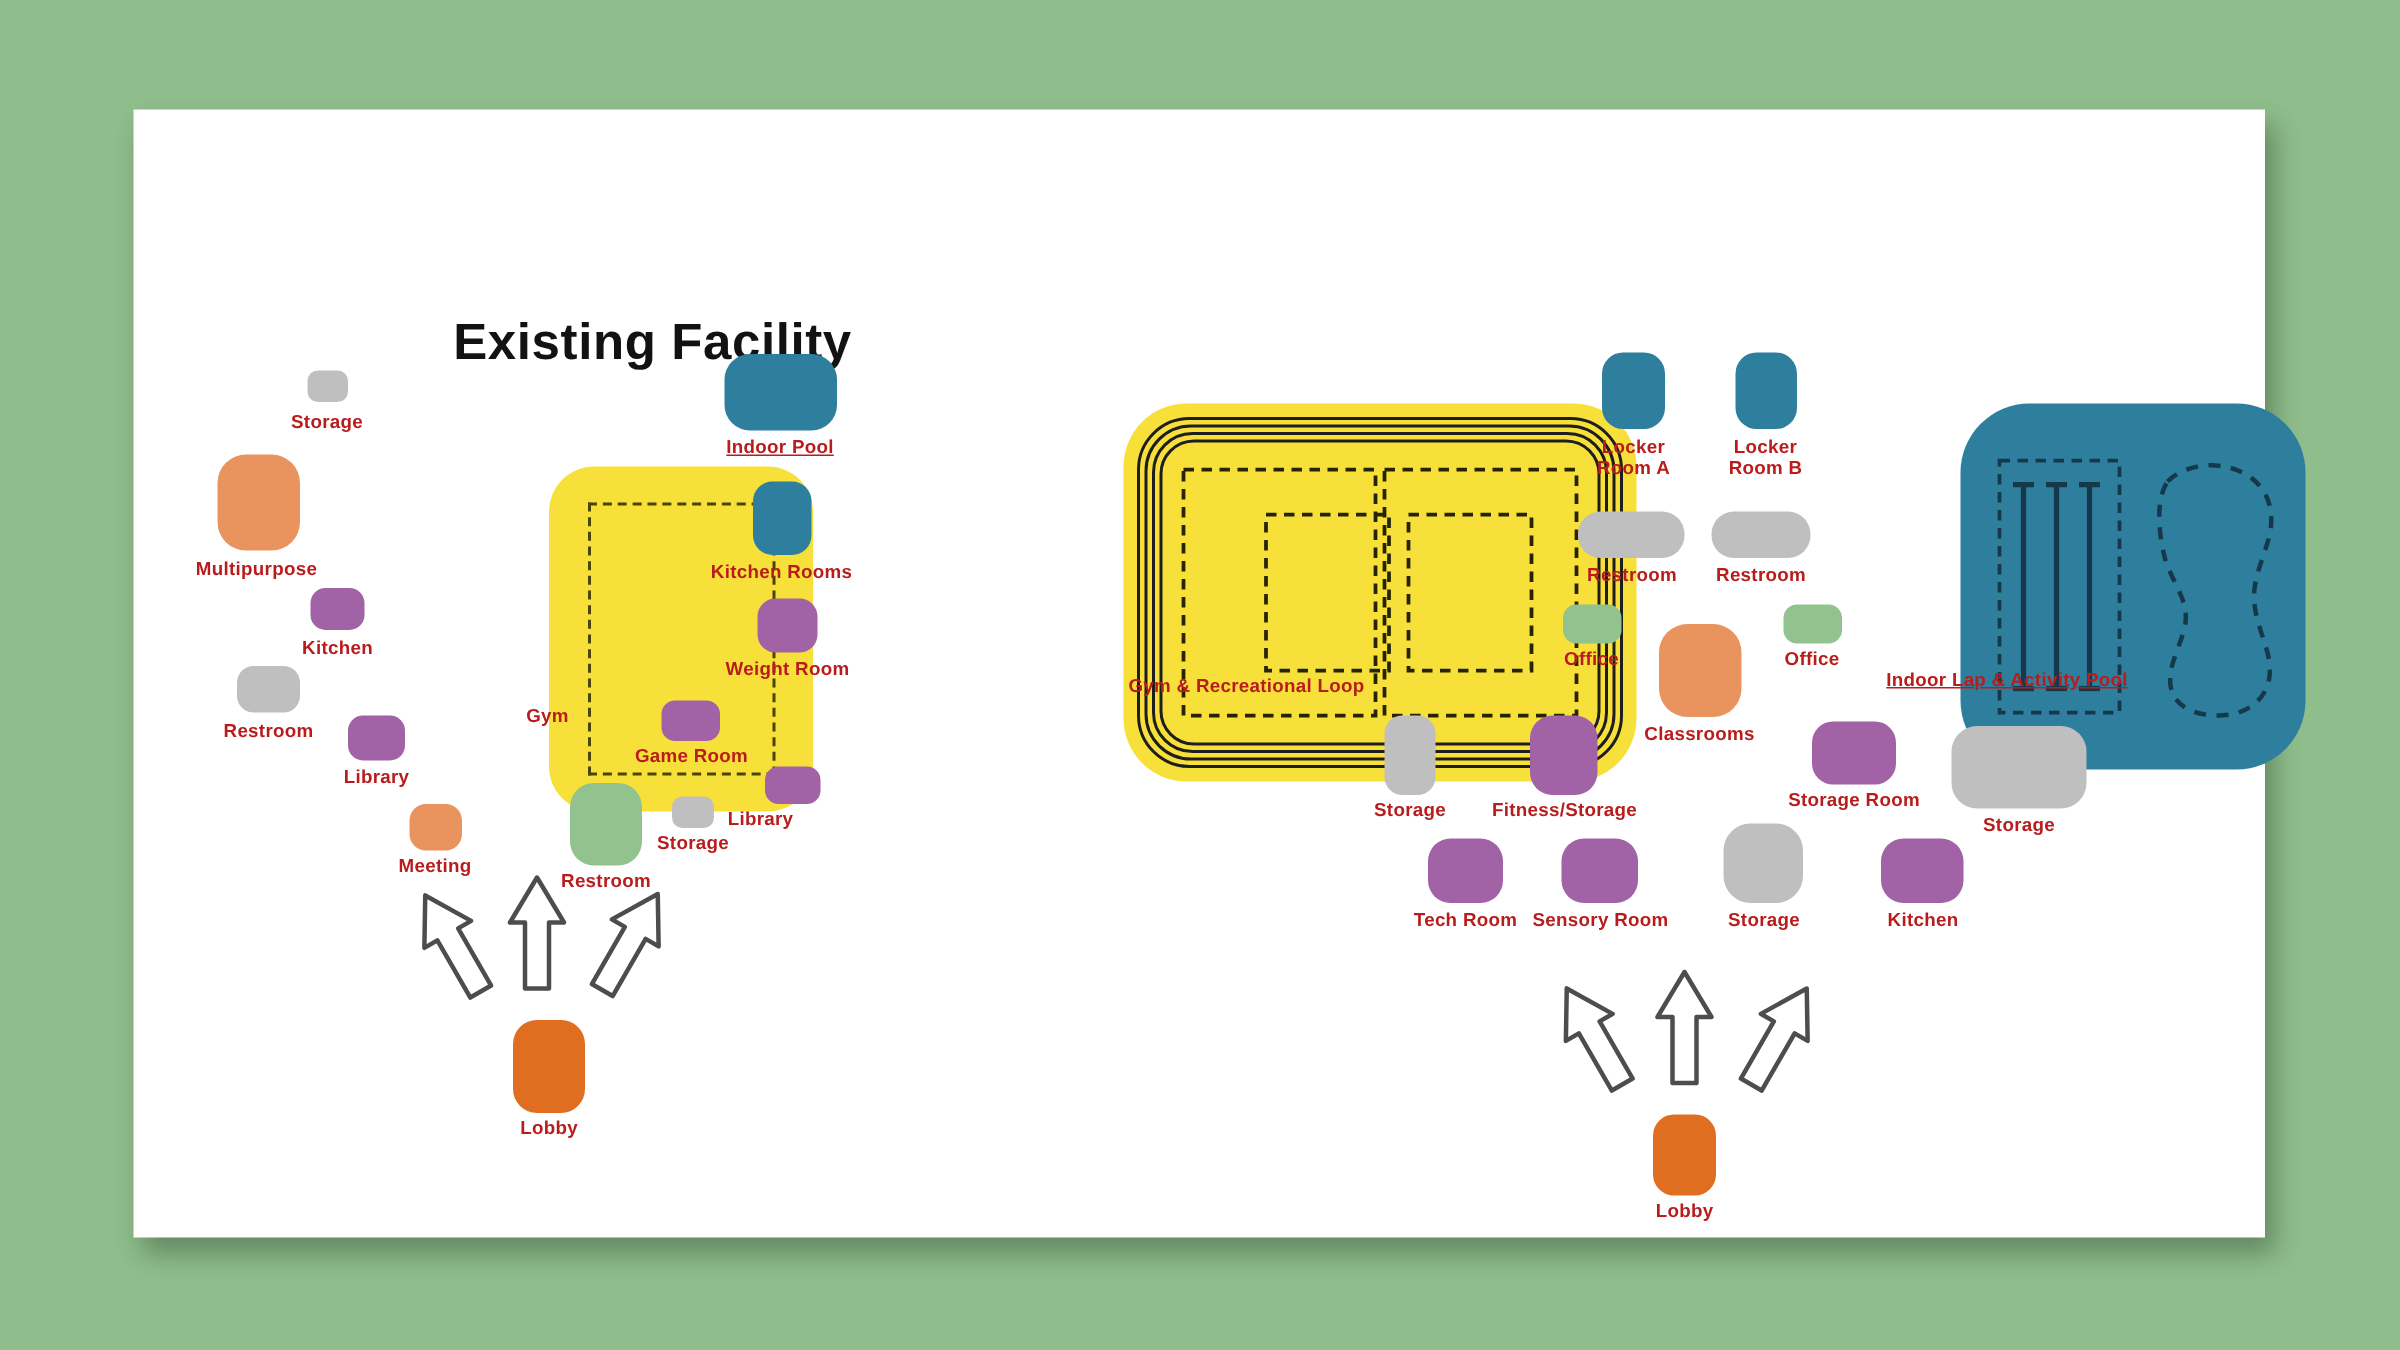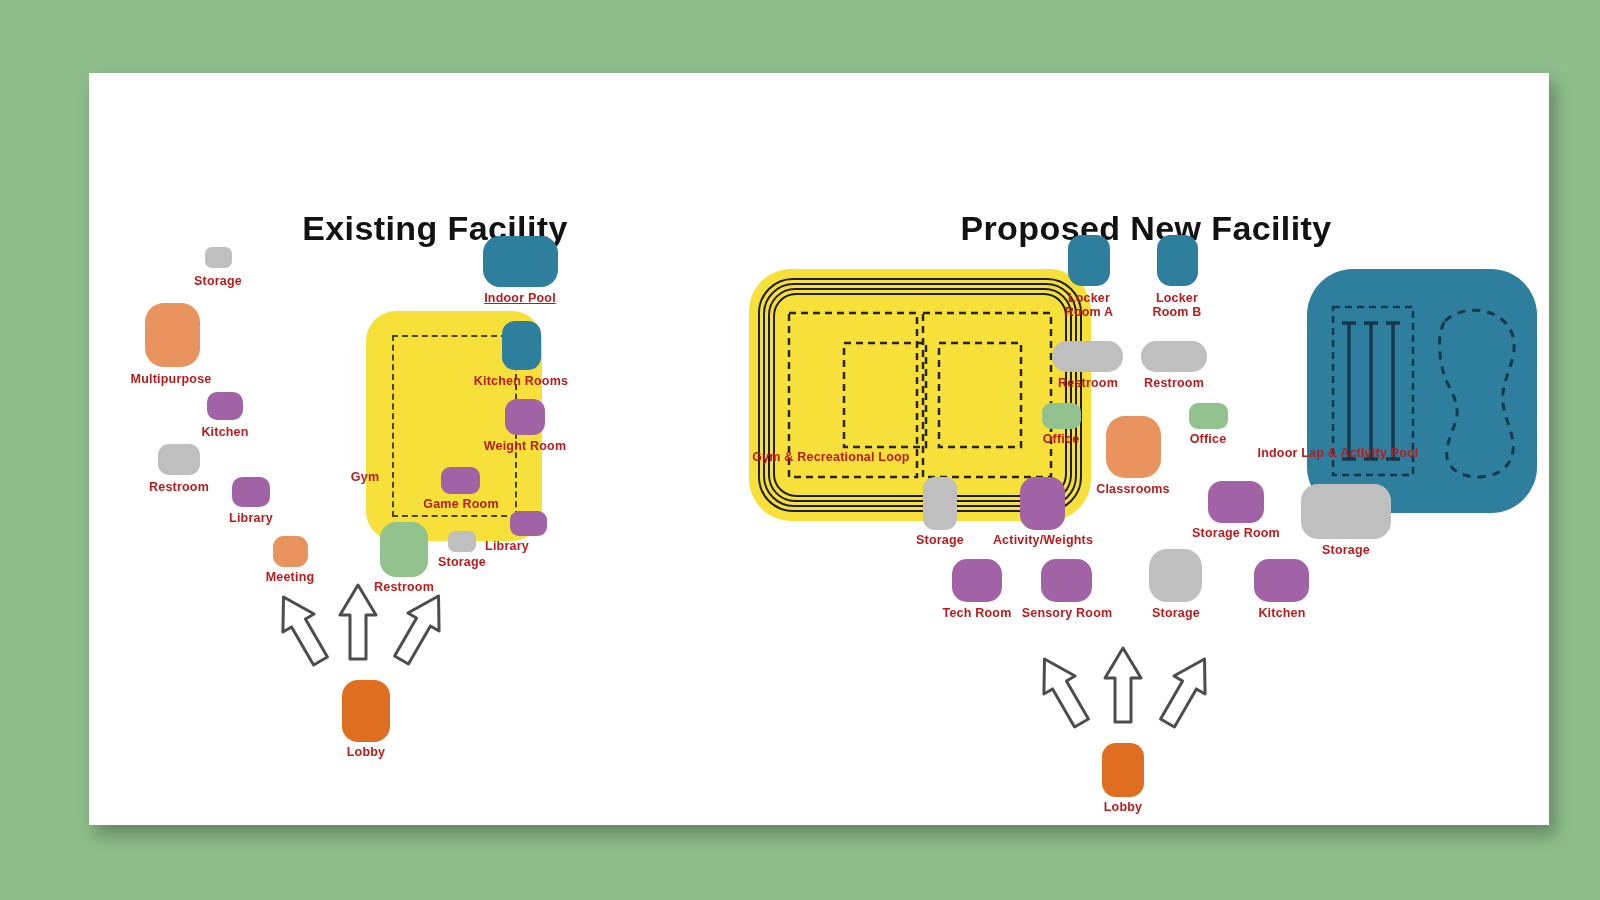--- a/index.html
+++ b/index.html
@@ -1,19 +1,19 @@
 <!DOCTYPE html>
 <html><head>
 <meta charset="utf-8">
 <style>
   html,body{margin:0;padding:0;background:#8FBD8B;}
   .stage{position:relative;width:1600px;height:900px;background:#8FBD8B;overflow:hidden;
          font-family:"Liberation Sans",sans-serif;}
   .card{position:absolute;left:89px;top:73px;width:1421px;height:752px;background:#ffffff;
-        box-shadow:6px 10px 16px rgba(30,50,30,.38);padding-left:39px;}
+        box-shadow:6px 10px 16px rgba(30,50,30,.38);}
   .title{position:absolute;transform:translateX(-50%);font-weight:bold;font-size:34px;
          color:#121212;letter-spacing:.4px;white-space:nowrap;}
   #title-existing{left:346px;top:136px;}
   #title-proposed{left:1057px;top:136px;}
   .room{position:absolute;}
   .rlabel{position:absolute;transform:translateX(-50%);font-size:12.5px;font-weight:bold;
           color:#b91c1c;text-align:center;white-space:pre-line;line-height:1.12;letter-spacing:.2px;}
   
   .gym{position:absolute;left:277px;top:238px;width:176px;height:230px;border-radius:30px;}
   .gym-court{position:absolute;left:26px;top:24px;right:25px;bottom:24px;
@@ -27,21 +27,20 @@
   .pool-bg{position:absolute;inset:0;border-radius:46px;}
   .arrow{position:absolute;width:44px;height:80px;transform-origin:50% 50%;}
 </style>
 </head>
 <body>
 
 <div class="stage" style="background: rgb(143, 189, 139);">
   <div class="card">
 
     <div class="title" id="title-existing">Existing Facility</div>
-    <div class="title" id="title-proposed">Proposed New Facility</div>
 
     <div class="gym" id="gym-block" style="background: rgb(248, 224, 58);">
       <div class="gym-court"></div>
     </div>
     <div class="rlabel" id="gym-label" style="left: 276px; top: 397px; text-align: right;">Gym</div>
 
     <div class="loop">
       <div class="loop-bg" id="loop-bg" style="background: rgb(248, 224, 58);"></div>
       <svg viewBox="0 0 342 252">
         <g fill="none" stroke="#1E1E1E" stroke-width="2">
@@ -73,21 +72,21 @@
             <line x1="57" y1="190" x2="71" y2="190"></line>
           <line x1="86" y1="54" x2="86" y2="190"></line>
           <line x1="79" y1="54" x2="93" y2="54"></line>
             <line x1="79" y1="190" x2="93" y2="190"></line>
         </g>
         <path d="M138,52 C150,40 172,38 188,46 C204,54 210,70 206,88 C202,104 194,118 196,134
                  C198,152 208,166 206,182 C204,198 190,208 172,208 C156,208 142,202 140,188
                  C138,174 148,160 150,146 C152,130 140,118 136,102 C132,86 130,64 138,52 Z" fill="none" stroke="#15394B" stroke-width="3" stroke-dasharray="8 7"></path>
       </svg>
     </div>
-    <div class="rlabel" id="pool-label" style="left: 1249px; top: 373px;">Indoor Lap &amp; Activity Pool</div>
+    <div class="rlabel" id="pool-label" style="left: 1249px; top: 373px; text-decoration: underline;">Indoor Lap &amp; Activity Pool</div>
 
     <div id="rooms-layer">
         <div class="room" style="left: 116px; top: 174px; width: 27px; height: 21px; background: rgb(191, 191, 191); border-radius: 7px;"></div>
         <div class="rlabel" style="left: 129px; top: 201px;">Storage</div>
         <div class="room" style="left: 56px; top: 230px; width: 55px; height: 64px; background: rgb(233, 148, 94); border-radius: 19px;"></div>
         <div class="rlabel" style="left: 82px; top: 299px;">Multipurpose</div>
         <div class="room" style="left: 118px; top: 319px; width: 36px; height: 28px; background: rgb(162, 99, 166); border-radius: 10px;"></div>
         <div class="rlabel" style="left: 136px; top: 352px;">Kitchen</div>
         <div class="room" style="left: 69px; top: 371px; width: 42px; height: 31px; background: rgb(191, 191, 191); border-radius: 11px;"></div>
         <div class="rlabel" style="left: 90px; top: 407px;">Restroom</div>
@@ -123,21 +122,21 @@
         <div class="rlabel" style="left: 1085px; top: 303px;">Restroom</div>
         <div class="room" style="left: 953px; top: 330px; width: 39px; height: 26px; background: rgb(146, 194, 142); border-radius: 9px;"></div>
         <div class="rlabel" style="left: 972px; top: 359px;">Office</div>
         <div class="room" style="left: 1100px; top: 330px; width: 39px; height: 26px; background: rgb(146, 194, 142); border-radius: 9px;"></div>
         <div class="rlabel" style="left: 1119px; top: 359px;">Office</div>
         <div class="room" style="left: 1017px; top: 343px; width: 55px; height: 62px; background: rgb(233, 148, 94); border-radius: 19px;"></div>
         <div class="rlabel" style="left: 1044px; top: 409px;">Classrooms</div>
         <div class="room" style="left: 834px; top: 404px; width: 34px; height: 53px; background: rgb(191, 191, 191); border-radius: 12px;"></div>
         <div class="rlabel" style="left: 851px; top: 460px;">Storage</div>
         <div class="room" style="left: 931px; top: 404px; width: 45px; height: 53px; background: rgb(162, 99, 166); border-radius: 15px;"></div>
-        <div class="rlabel" style="left: 954px; top: 460px;">Activity/Weights</div>
+        <div class="rlabel" style="left: 954px; top: 460px;">Fitness/Storage</div>
         <div class="room" style="left: 1119px; top: 408px; width: 56px; height: 42px; background: rgb(162, 99, 166); border-radius: 14px;"></div>
         <div class="rlabel" style="left: 1147px; top: 453px;">Storage Room</div>
         <div class="room" style="left: 1212px; top: 411px; width: 90px; height: 55px; background: rgb(191, 191, 191); border-radius: 17px;"></div>
         <div class="rlabel" style="left: 1257px; top: 470px;">Storage</div>
         <div class="room" style="left: 863px; top: 486px; width: 50px; height: 43px; background: rgb(162, 99, 166); border-radius: 15px;"></div>
         <div class="rlabel" style="left: 888px; top: 533px;">Tech Room</div>
         <div class="room" style="left: 952px; top: 486px; width: 51px; height: 43px; background: rgb(162, 99, 166); border-radius: 15px;"></div>
         <div class="rlabel" style="left: 978px; top: 533px;">Sensory Room</div>
         <div class="room" style="left: 1060px; top: 476px; width: 53px; height: 53px; background: rgb(191, 191, 191); border-radius: 18px;"></div>
         <div class="rlabel" style="left: 1087px; top: 533px;">Storage</div>

